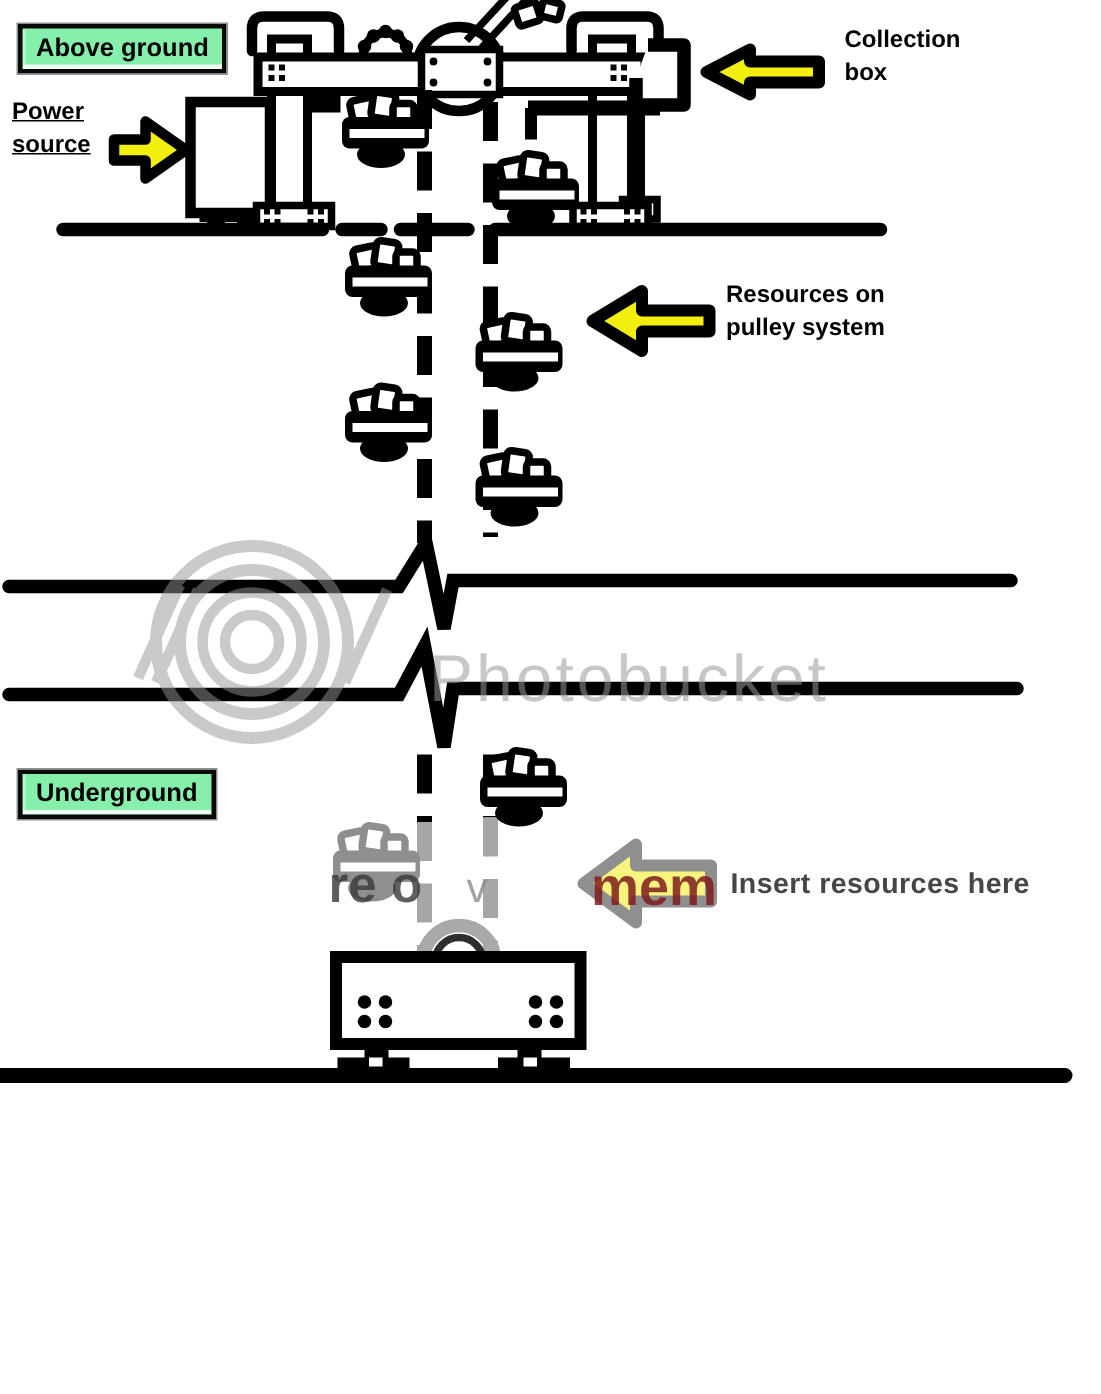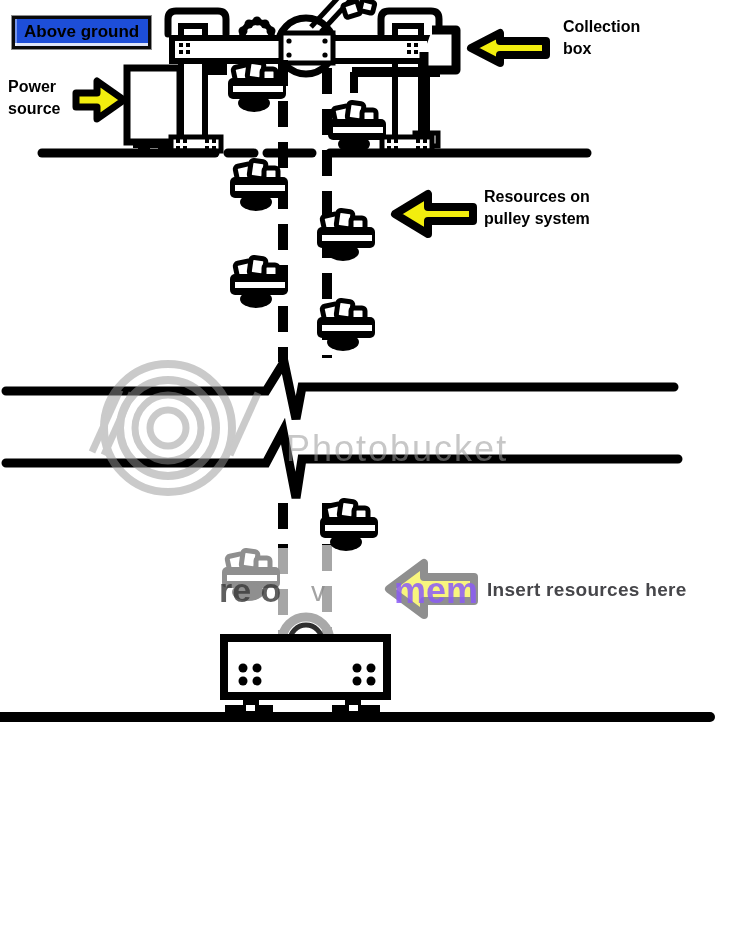--- a/index.html
+++ b/index.html
@@ -1,28 +1,28 @@
 <!DOCTYPE html>
 <html><head>
 <meta charset="utf-8">
 <style>
   html,body{margin:0;padding:0;background:#ffffff;}
   #canvas{position:relative;width:734px;height:929px;background:#ffffff;overflow:hidden;
           font-family:"Liberation Sans",sans-serif;}
   #art{position:absolute;left:0;top:0;}
-  .label-box{position:absolute;background:#1d4ed8;border:3px solid #0a0a0a;outline:1px solid #8f8f8f;
+  .label-box{position:absolute;background:#86efac;border:3px solid #0a0a0a;outline:1px solid #8f8f8f;
              box-shadow:inset 0 -3px 0 rgba(255,255,255,.85), inset 2px 0 0 rgba(255,255,255,.4);
              font-weight:bold;font-size:17px;color:#000;padding:3px 9px 4px 9px;white-space:nowrap;}
   .ann-text{position:absolute;font-weight:bold;font-size:16px;line-height:22px;color:#000;}
   .insert-text{position:absolute;font-weight:bold;font-size:19px;color:#46464a;white-space:nowrap;letter-spacing:.3px;}
   .wm{position:absolute;pointer-events:none;}
-  .wm-brand{font-size:36px;letter-spacing:2px;color:#9a9a9a;opacity:.55;}
+  .wm-brand{font-size:44px;letter-spacing:2px;color:#9a9a9a;opacity:.55;}
   .wm-frag-left{font-size:34px;font-weight:bold;color:#383838;opacity:.8;text-align:right;}
   .wm-frag-mid{font-size:28px;color:#8d8d8d;opacity:.8;}
-  .wm-frag-right{font-size:36px;font-weight:bold;color:#8b5cf6;opacity:.85;}
+  .wm-frag-right{font-size:36px;font-weight:bold;color:#7f1d1d;opacity:.85;}
 </style>
 </head>
 <body>
 
 <div id="canvas">
 
   <svg id="art" width="734" height="929" viewBox="0 0 734 929">
     <defs>
 
       <g id="cart">
@@ -182,22 +182,23 @@
         <rect x="332" y="705" width="48" height="10" fill="#000"></rect>
         <rect x="349" y="705" width="9" height="6" fill="#fff"></rect>
       </g>
     </g>
 
     <line x1="0" y1="717" x2="710" y2="717" stroke="#000" stroke-width="10" stroke-linecap="round"></line>
   </svg>
 
   <div class="label-box" style="left:12px;top:16px;">Above ground</div>
 
-
-  <div class="ann-text" style="left:8px;top:76px;width:76px;">Power source</div>
+  <div class="label-box" style="left:12px;top:513px;">Underground</div>
+
+  <div class="ann-text" style="left:8px;top:64px;width:76px;text-decoration:underline;">Power source</div>
 
   <div class="ann-text" style="left:563px;top:16px;width:100px;">Collection box</div>
 
   <div class="ann-text" style="left:484px;top:186px;width:108px;">Resources on pulley system</div>
 
   <div class="insert-text" style="left:487px;top:579px;">Insert resources here</div>
 
   <div class="wm wm-brand" style="left:286px;top:428px;">Photobucket</div>
   <div class="wm wm-frag-left" style="left:219px;top:571px;">re o</div>
   <div class="wm wm-frag-mid" style="left:311px;top:576px;">v</div>

